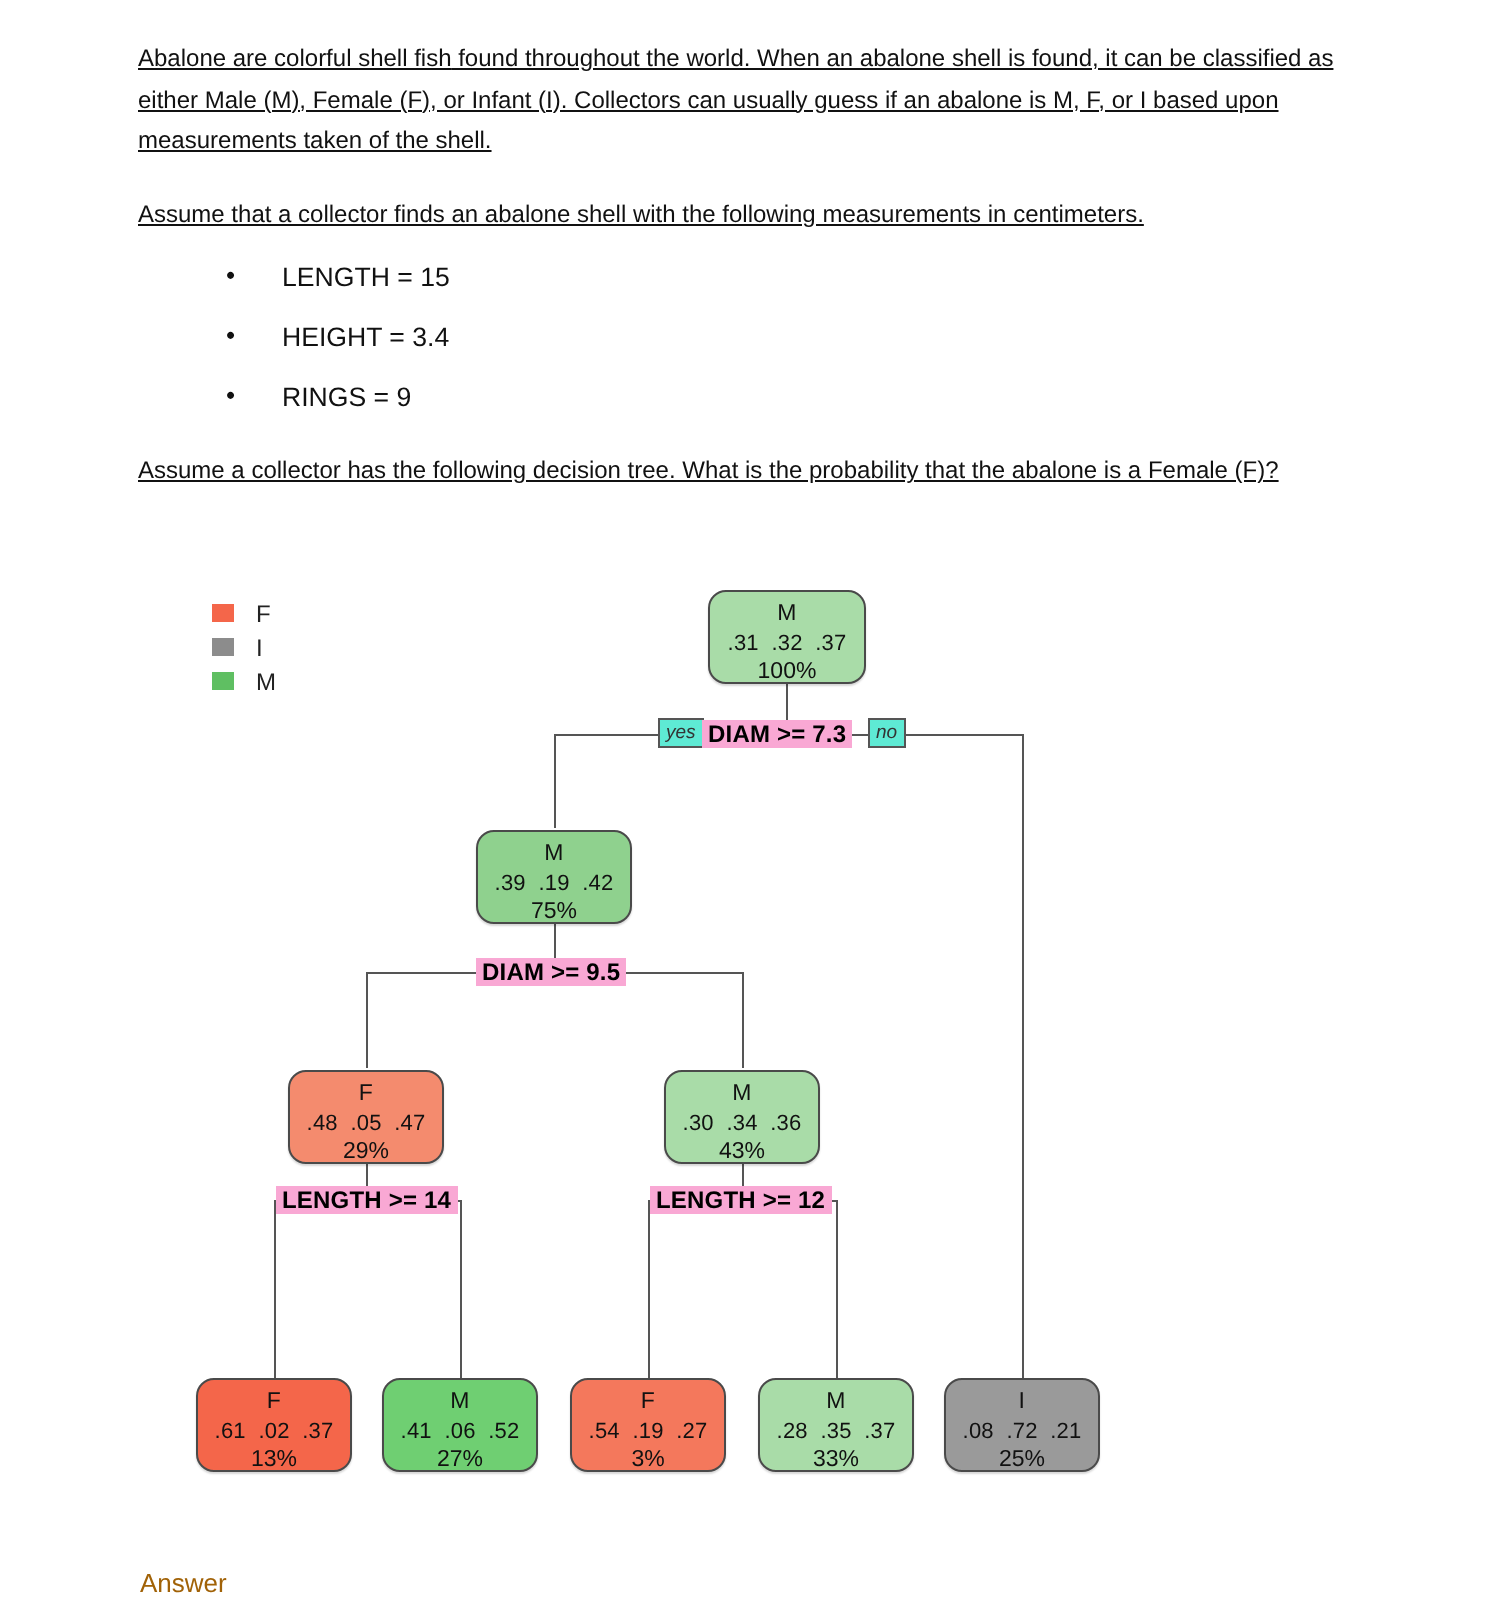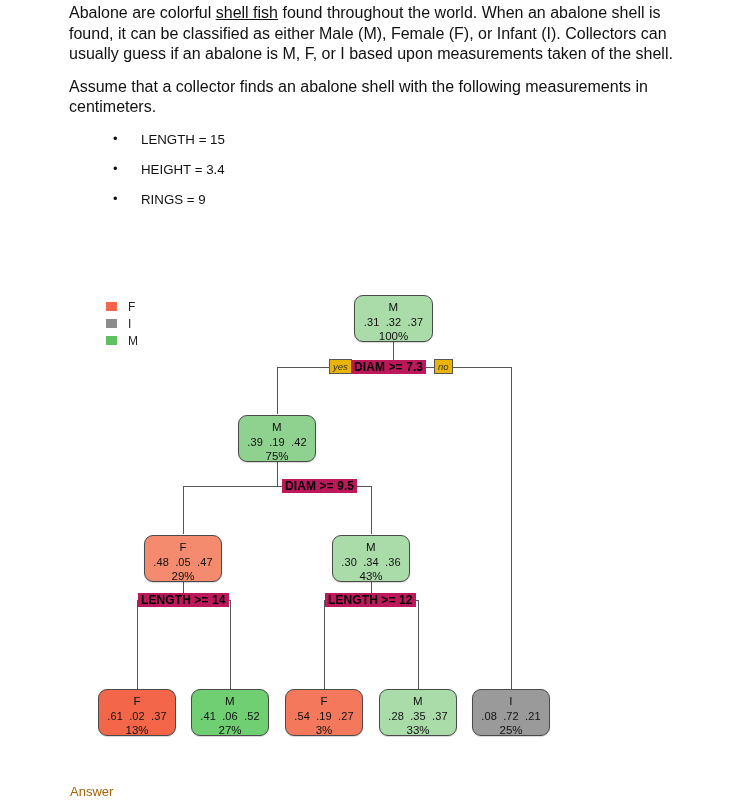--- a/index.html
+++ b/index.html
@@ -20,24 +20,25 @@
     left: 0; top: 0;
     width: 755px; height: 808px;
   }
   .prose {
     position: absolute;
     left: 69px;
     top: 0px;
     width: 625px;
   }
   .para {
-    font-size: 16px;
+    font-size: 12px;
     line-height: 20.5px;
     color: #111111;
-    margin: 0 0 12px 0;
+    margin: 16px 0 12px 0;
+    text-decoration: underline;
   }
   .para.first { padding-top: 3px; }
   .ulink {
     text-decoration: underline;
     color: #111111;
   }
   ul.measures {
     margin: 6px 0 14px 0;
     padding-left: 44px;
     list-style: none;
@@ -117,32 +118,32 @@
 
   .edge-h, .edge-v {
     position: absolute;
     background: #555555;
   }
   .edge-h { height: 1px; }
   .edge-v { width: 1px; }
 
   .split-label {
     position: absolute;
-    background: #be185d;
+    background: #f9a8d4;
     font-size: 12px;
     font-weight: bold;
     color: #000;
     line-height: 14px;
     padding: 0 3px;
     white-space: nowrap;
     letter-spacing: 0.1px;
   }
   .yesno {
     position: absolute;
-    background: #eab308;
+    background: #5eead4;
     border: 1px solid #555;
     font-size: 9.5px;
     font-style: italic;
     color: #333;
     line-height: 11px;
     padding: 1px 3px;
     white-space: nowrap;
   }
 
   .answer {
@@ -162,20 +163,21 @@
     <p class="para first"><span>Abalone are colorful </span><span class="ulink">shell fish</span><span> found throughout the world. When an abalone shell is found, it can be classified as either Male (M), Female (F), or Infant (I). Collectors can usually guess if an abalone is M, F, or I based upon measurements taken of the shell.</span></p>
 
     <p class="para">Assume that a collector finds an abalone shell with the following measurements in centimeters.</p>
 
     <ul class="measures">
       <li>LENGTH = 15</li>
       <li>HEIGHT = 3.4</li>
       <li>RINGS = 9</li>
     </ul>
 
+    <p class="para">Assume a collector has the following decision tree. What is the probability that the abalone is a Female (F)?</p>
   </div>
 
   <div class="tree">
 
     <div class="legend">
       <div class="legend-row">
         <span class="legend-swatch" style="background:#F4664A"></span>
         <span class="legend-label">F</span>
       </div>
       <div class="legend-row">
@@ -211,21 +213,21 @@
     <div class="edge-v" style="left:371px; top:314px; height:18px;"></div>
 
     <div class="edge-h" style="left:324px; top:332px; width:94px;"></div>
     <div class="edge-v" style="left:324px; top:332px; height:98px;"></div>
     <div class="edge-v" style="left:418px; top:332px; height:98px;"></div>
 
     <div class="yesno" style="left:329px; top:91px;">yes</div>
     <div class="split-label" style="left:351px; top:92px;">DIAM &gt;= 7.3</div>
     <div class="yesno" style="left:434px; top:91px;">no</div>
 
-    <div class="split-label" style="left:238px; top:211px;margin-left:44px;">DIAM &gt;= 9.5</div>
+    <div class="split-label" style="left:238px; top:211px;">DIAM &gt;= 9.5</div>
     <div class="split-label" style="left:138px; top:325px;">LENGTH &gt;= 14</div>
     <div class="split-label" style="left:325px; top:325px;">LENGTH &gt;= 12</div>
 
     <div class="node" style="left:354px; top:27px; width:79px; height:47px; background:#A9DCA8;">
       <div class="cls">M</div>
       <div class="probs">.31  .32  .37</div>
       <div class="pct">100%</div>
     </div>
 
     <div class="node" style="left:238px; top:147px; width:78px; height:47px; background:#8FD18E;">

